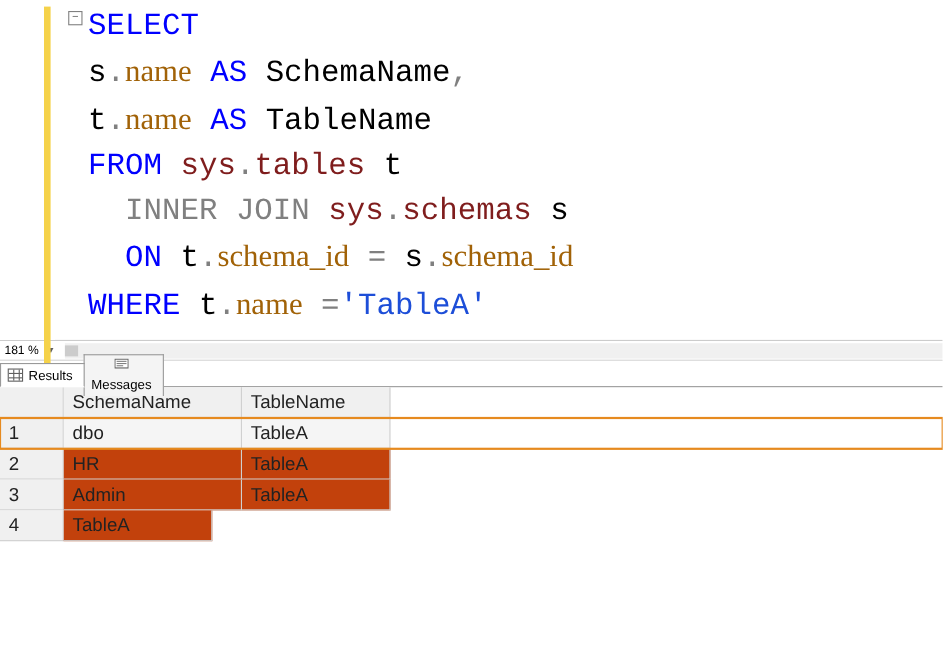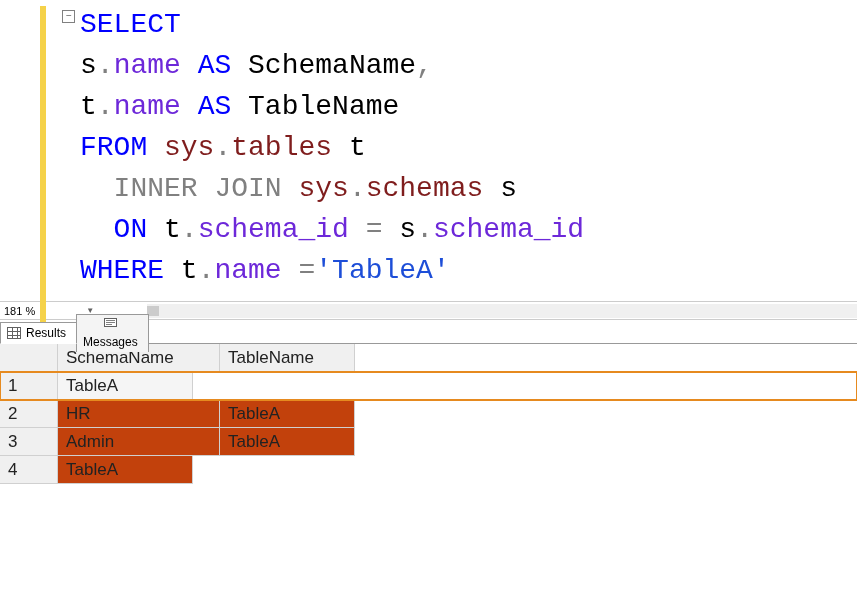--- a/index.html
+++ b/index.html
@@ -49,32 +49,31 @@
   .code-block {
     padding: 4px 0 10px 30px;
     font-size: 28px;
     line-height: 41px;
     white-space: pre;
     color: #000000;
   }
   .kw-blue { color: #0000ff; }
   .kw-gray { color: #808080; }
   .obj-green { color: #7f1d1d; }
-  .mem-magenta { color: #6d28d9; }
+  .mem-magenta { color: #a16207; font-family: Liberation Serif, serif; }
   .str-red { color: #1d4ed8; }
   .zoom-bar {
     display: flex;
     align-items: center;
     height: 18px;
     font-family: "Segoe UI", Tahoma, sans-serif;
     font-size: 11px;
     color: #000000;
     background: #ffffff;
     border-bottom: 1px solid #cccccc;
-    gap: 44px;
   }
   .zoom-val { padding: 0 4px; }
   .zoom-drop {
     width: 14px;
     height: 14px;
     display: inline-flex;
     align-items: center;
     justify-content: center;
     color: #606060;
     font-size: 8px;
@@ -222,20 +221,21 @@
 
 <div class="grid">
   <div class="grid-row header">
     <div class="grid-cell row-num"></div>
     <div class="grid-cell col-0">SchemaName</div>
     <div class="grid-cell col-1">TableName</div>
   </div>
   <div id="grid-body">
       <div class="grid-row selected-row">
         <div class="grid-cell row-num">1</div>
+        <div class="grid-cell col-0">dbo</div>
         <div class="grid-cell col-1">TableA</div>
       </div>
       <div class="grid-row">
         <div class="grid-cell row-num">2</div>
         <div class="grid-cell col-0">HR</div>
         <div class="grid-cell col-1">TableA</div>
       </div>
       <div class="grid-row">
         <div class="grid-cell row-num">3</div>
         <div class="grid-cell col-0">Admin</div>

